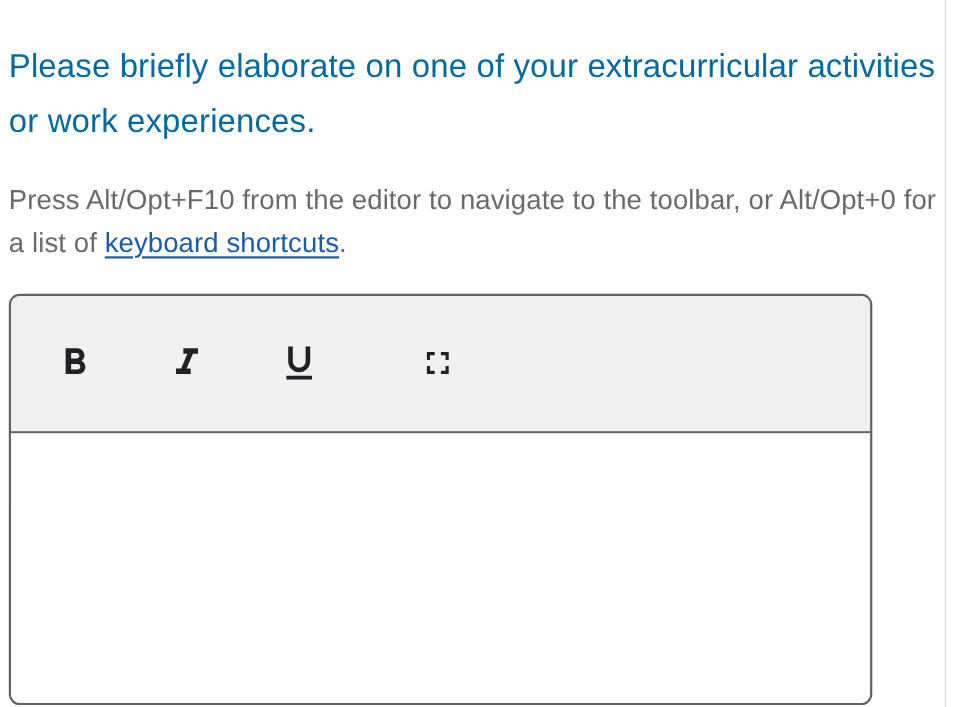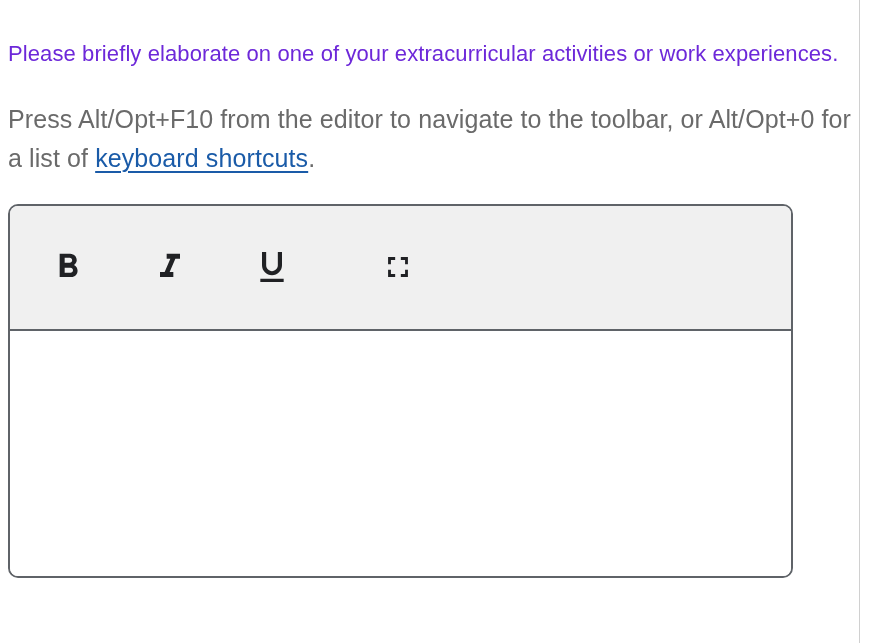--- a/index.html
+++ b/index.html
@@ -30,23 +30,23 @@
     .scrollbar-track::before {
       content: "";
       position: absolute;
       left: 0;
       top: 0;
       width: 1px;
       height: 100%;
       background: #d0d0d0;
     }
     .question-prompt {
-      font-size: 22px;
+      font-size: 30px;
       line-height: 1.65;
-      color: #6d28d9;
+      color: #0369a1;
       letter-spacing: 0.1px;
       margin-bottom: 28px;
     }
     .helper-text {
       font-size: 25px;
       line-height: 1.55;
       color: #6a6a6a;
       letter-spacing: 0.1px;
       margin-bottom: 26px;
     }

